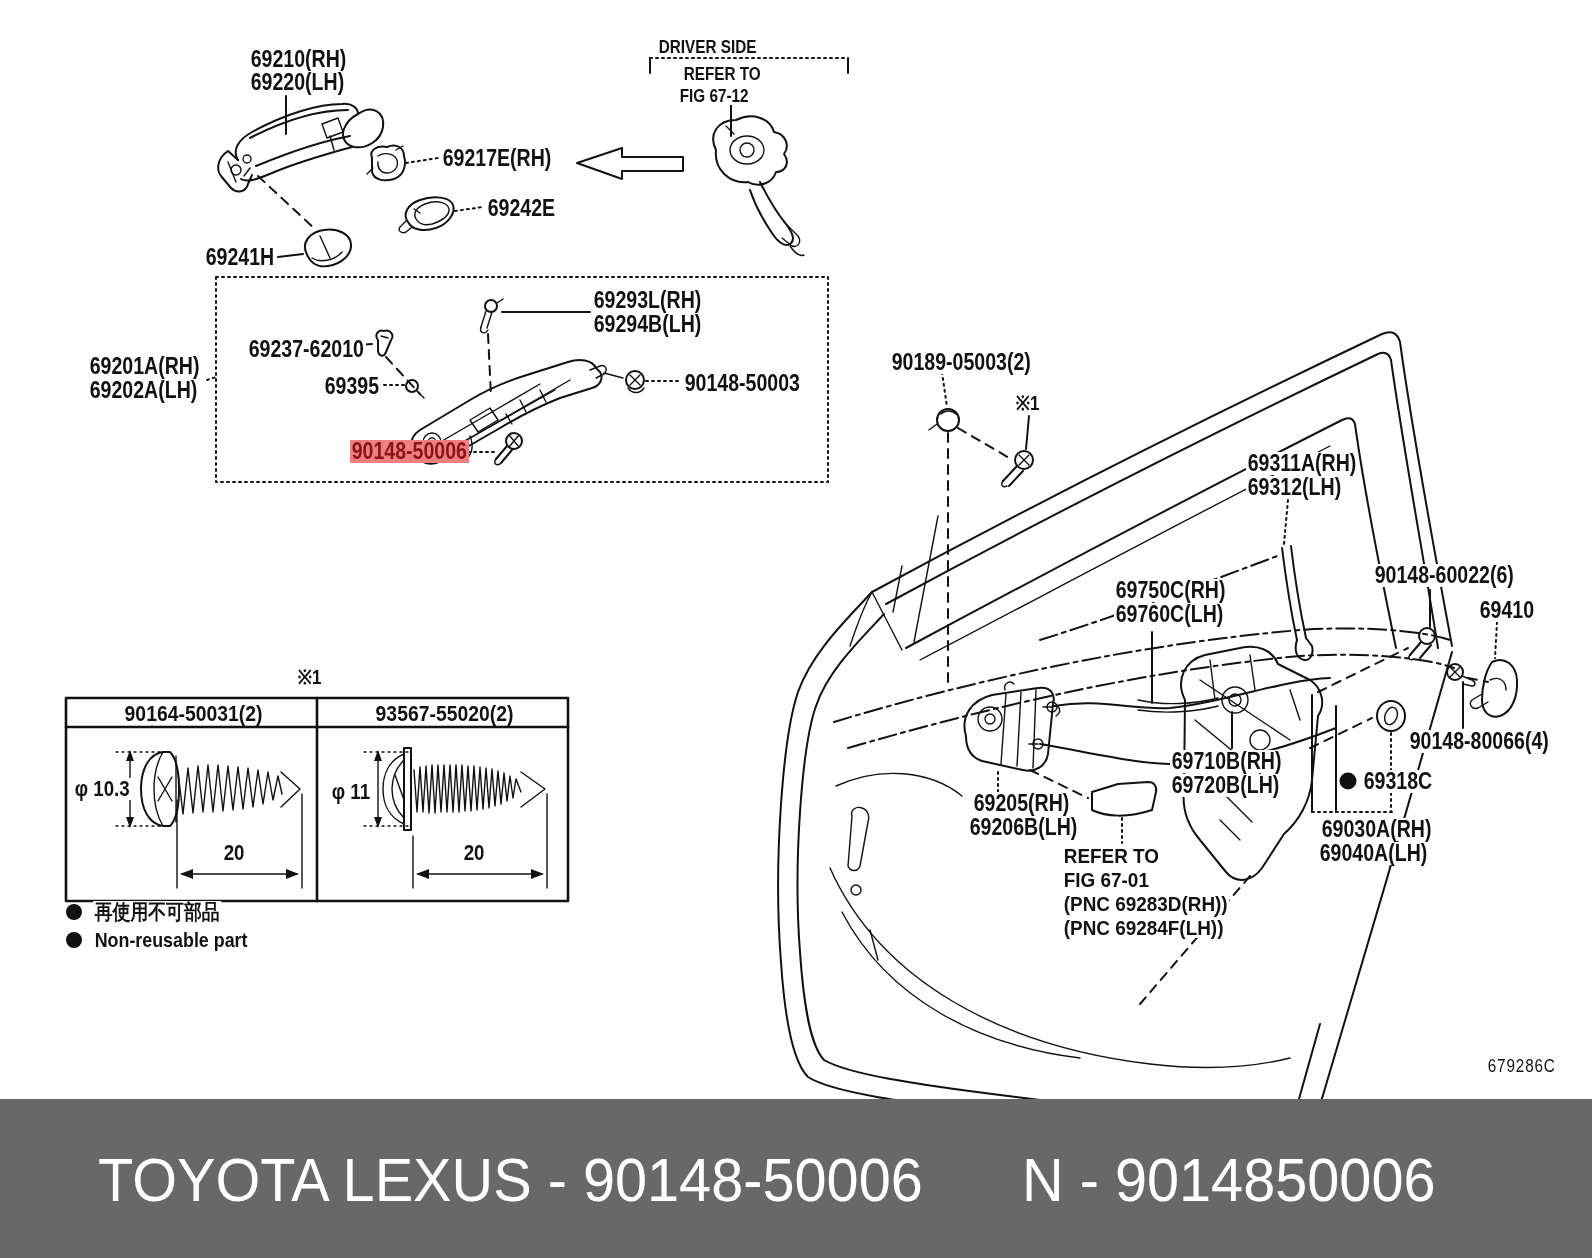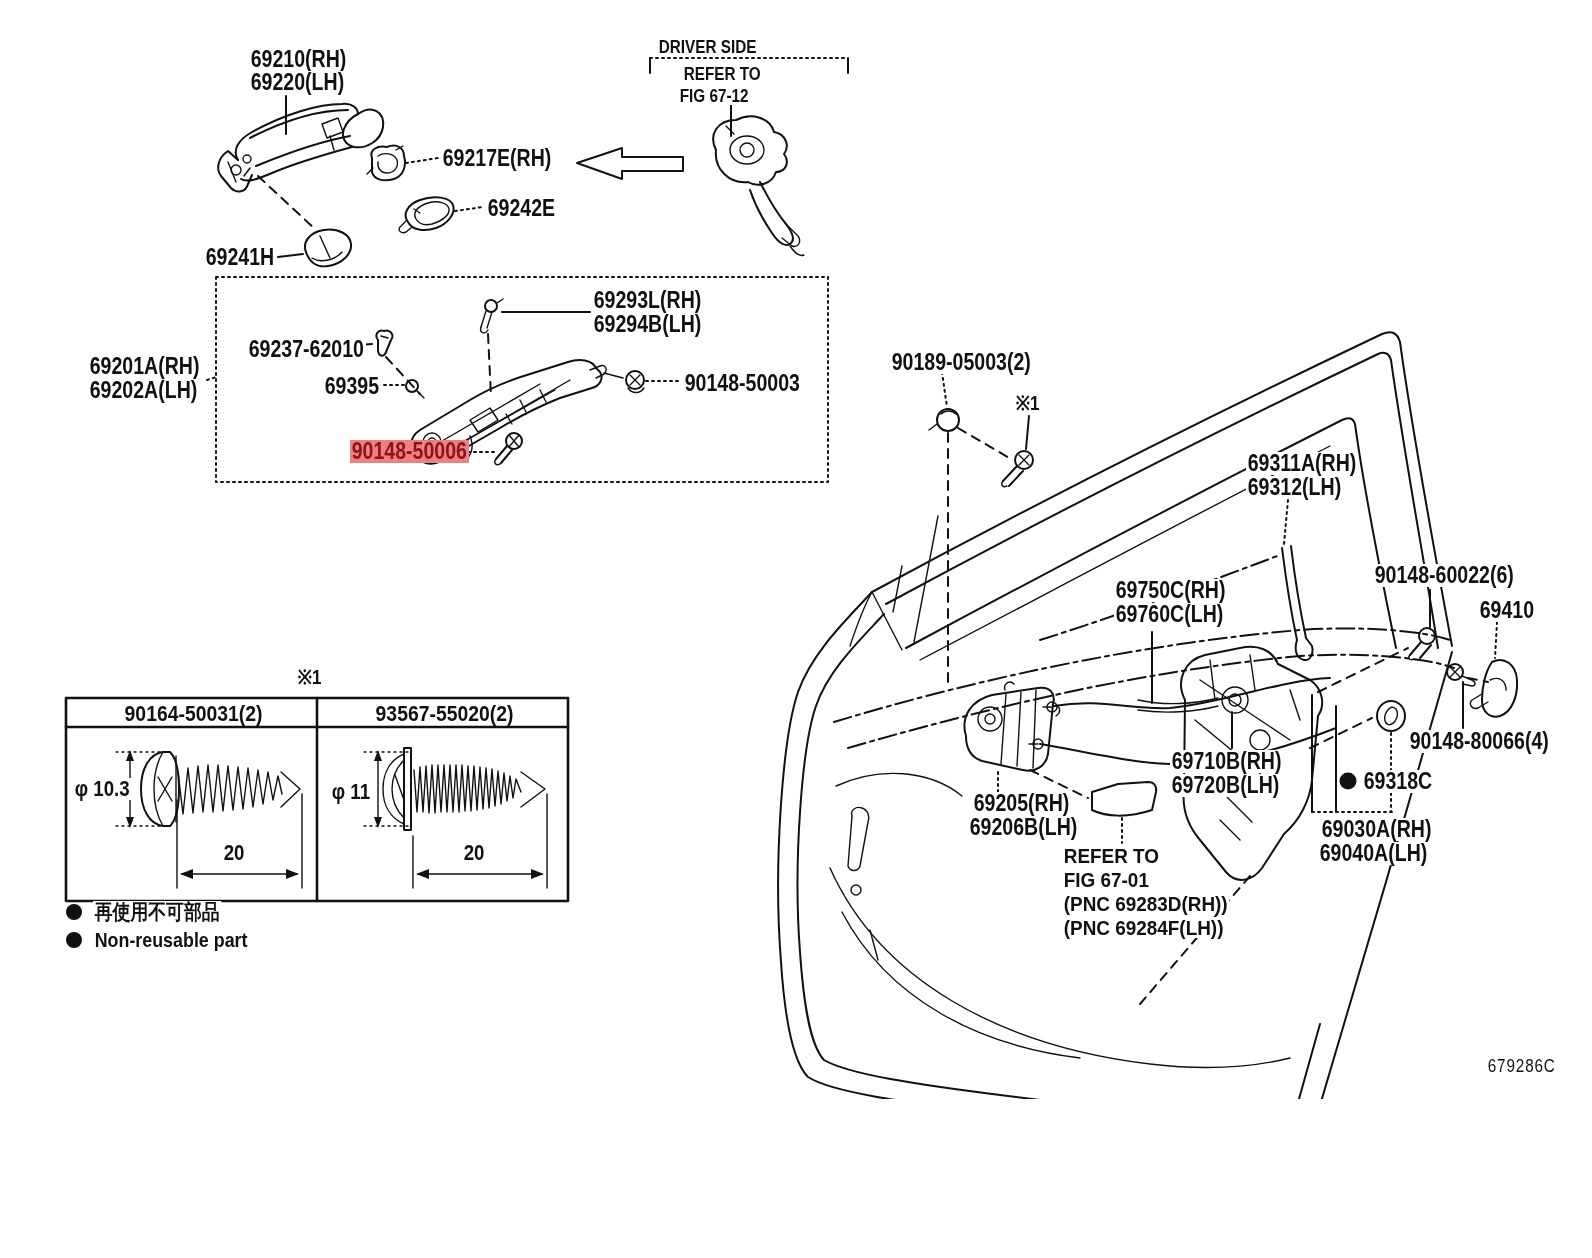--- a/index.html
+++ b/index.html
@@ -354,14 +354,18 @@
 <div class="lbl th" style="left:66px;top:703px;width:251px">90164-50031(2)</div>
 <div class="lbl th" style="left:317px;top:703px;width:251px">93567-55020(2)</div>
 <div class="lbl dia" style="left:73px;top:778px">φ 10.3</div>
 <div class="lbl dia" style="left:330px;top:781px">φ 11</div>
 <div class="lbl num" style="left:222px;top:842px">20</div>
 <div class="lbl num" style="left:462px;top:842px">20</div>
 
 <div class="lbl" style="left:93px;top:901px;font-size:21px;font-family:'Liberation Sans','DejaVu Sans',sans-serif">再使用不可部品</div>
 <div class="lbl" style="left:93px;top:929px;font-size:21px">Non-reusable part</div>
 
-
+<div class="banner" style="background: rgb(104, 104, 104);">
+  <span style="left: 98px; color: rgb(255, 255, 255);">TOYOTA LEXUS - 90148-50006</span>
+  <span style="left: 1022px; color: rgb(255, 255, 255);">N - 9014850006</span>
 </div>
 
+</div>
+
 </body></html>

